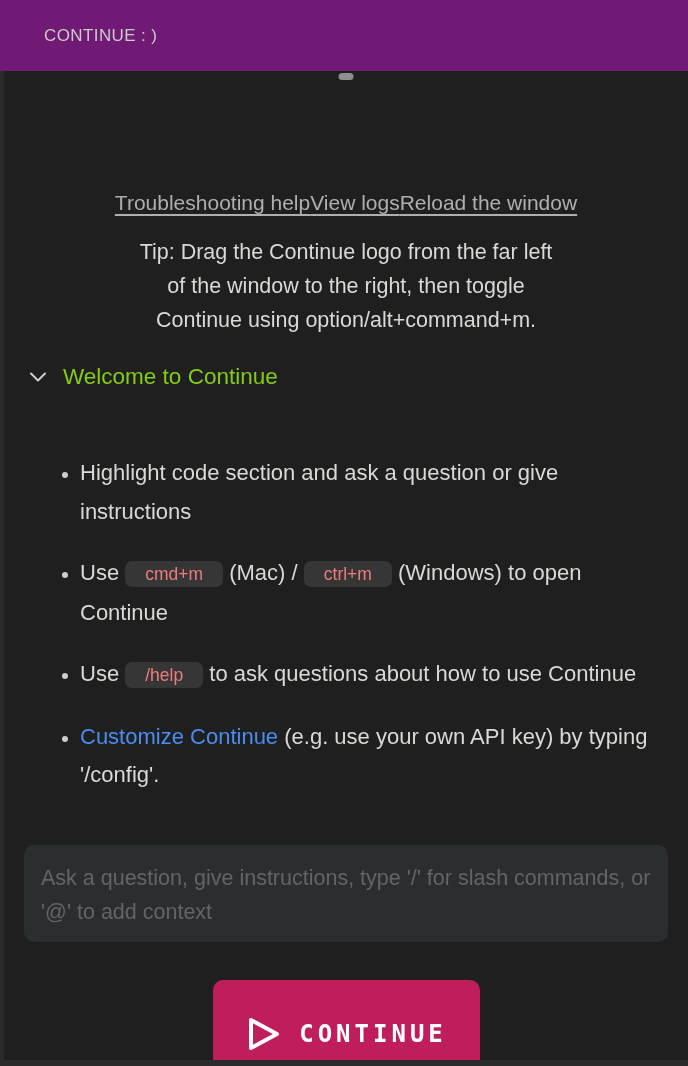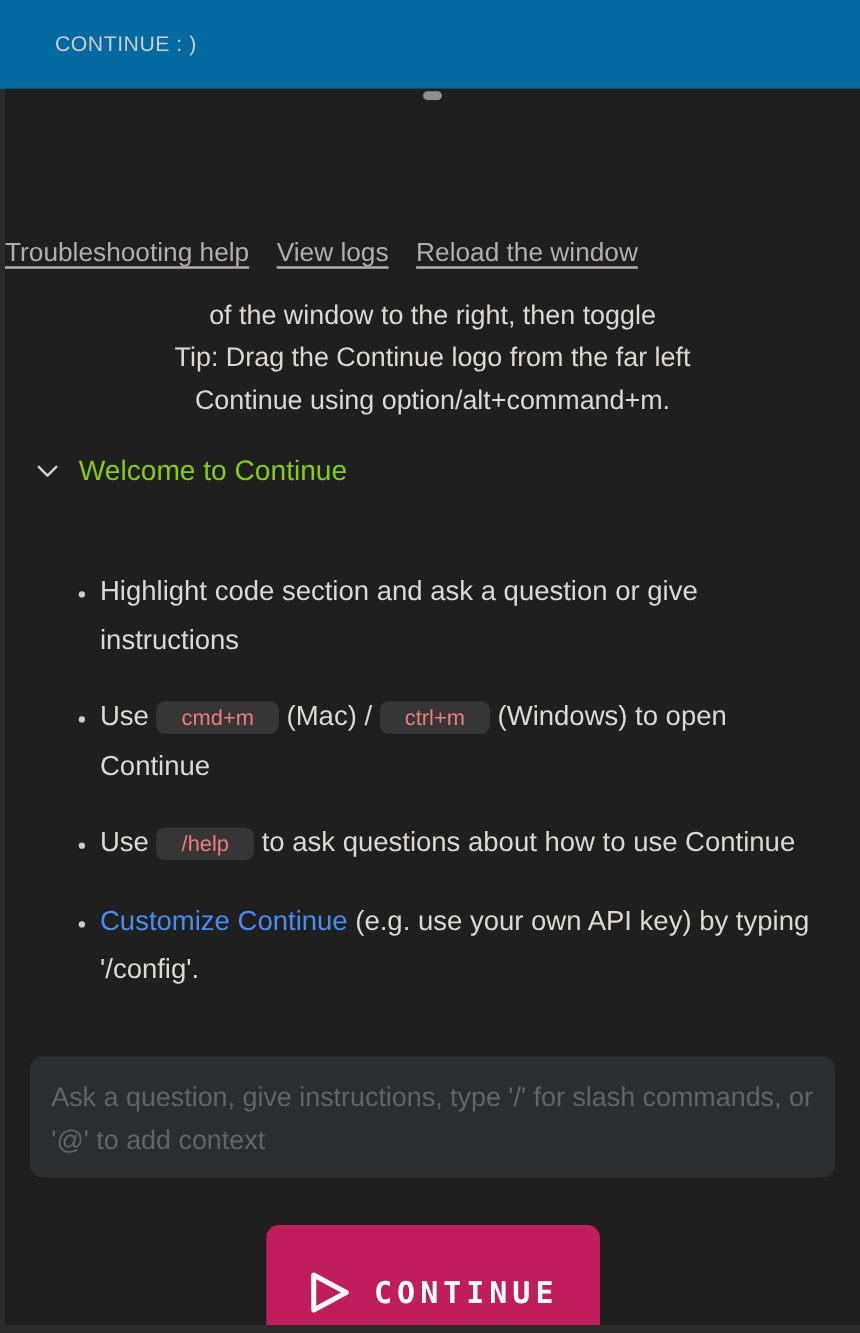--- a/index.html
+++ b/index.html
@@ -7,21 +7,21 @@
     width: 688px; height: 1066px;
     background: #2b2b2b;
     font-family: "Liberation Sans", sans-serif;
     overflow: hidden;
     position: relative;
   }
   
   .titlebar {
     position: absolute; left: 0; top: 0;
     width: 688px; height: 71px;
-    background: #0369a1;
+    background: #701a75;
     display: flex; align-items: center;
     padding-left: 44px;
   }
   .titlebar-text {
     color: #cbcbcb; font-size: 17px; letter-spacing: 0.4px;
   }
   
   .panel {
     position: absolute; left: 4px; top: 71px;
     width: 684px; height: 989px;
@@ -36,21 +36,21 @@
     cursor: grab;
   }
   
   .server-section { padding-top: 90px; text-align: center; }
   .server-heading {
     font-size: 27px; font-weight: 400; color: #e7e5e2;
     letter-spacing: 0.3px;
   }
   .links-row {
     margin-top: 30px;
-    display: flex;  gap: 22px;
+    display: flex; justify-content: center;
   }
   .links-row a {
     color: #b1afad; font-size: 21px;
     text-decoration: underline;
     text-underline-offset: 4px;
     text-decoration-thickness: 1.5px;
     cursor: pointer;
   }
   .tip {
     margin-top: 20px;
@@ -134,22 +134,22 @@
 
   <div class="server-section">
 
     <div class="links-row">
       <a>Troubleshooting help</a>
       <a>View logs</a>
       <a>Reload the window</a>
     </div>
 
     <div class="tip">
+      <div>Tip: Drag the Continue logo from the far left</div>
       <div>of the window to the right, then toggle</div>
-      <div>Tip: Drag the Continue logo from the far left</div>
       <div>Continue using option/alt+command+m.</div>
     </div>
   </div>
 
   <div class="welcome-row">
     <span class="chevron-icon">
       <svg width="22" height="22" viewBox="0 0 22 22" fill="none">
         <polyline points="4,7.5 11,14.5 18,7.5" stroke="#d2d0cd" stroke-width="2" stroke-linecap="round" stroke-linejoin="round"></polyline>
       </svg>
     </span>

